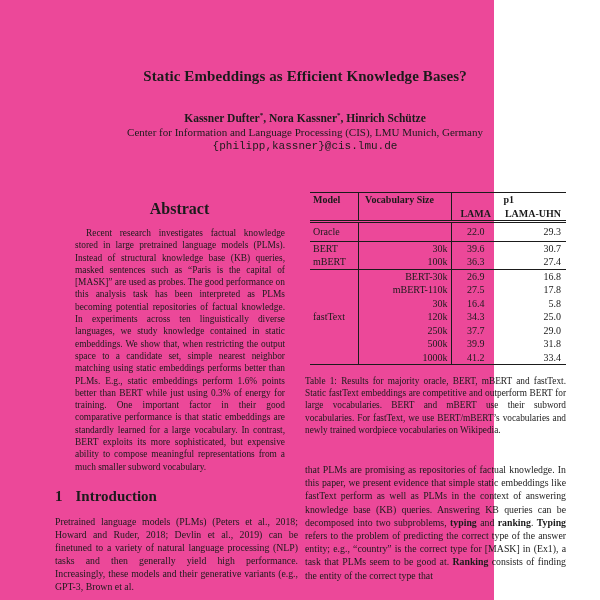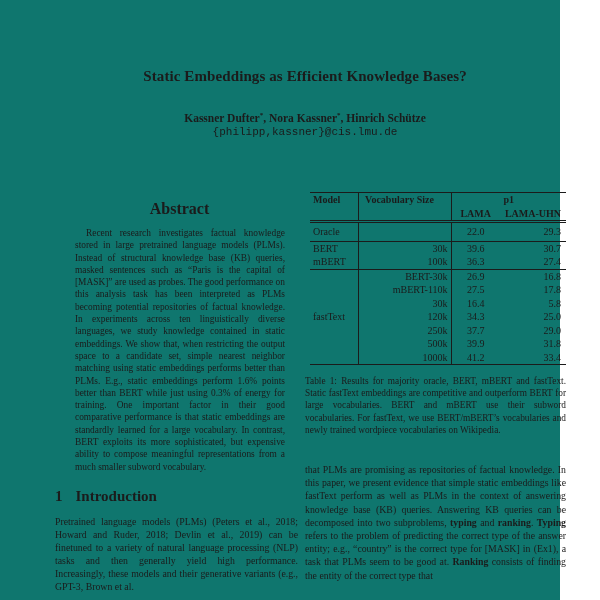--- a/index.html
+++ b/index.html
@@ -1,21 +1,21 @@
 <!DOCTYPE html>
 <html><head>
 <meta charset="utf-8">
 <style>
   html,body { margin:0; padding:0; }
   body {
     width:600px; height:600px; background:#ffffff; overflow:hidden;
     font-family:"Liberation Serif","DejaVu Serif",serif; color:#1b1b1b;
     -webkit-font-smoothing:antialiased;
   }
-  .page { position:relative; width:560px; height:600px; background:#0f766e; }
+  .page { position:relative; width:494px; height:600px; background:#ec4899; }
 
   
   .header { position:absolute; left:10px; top:68px; width:590px; text-align:center; }
   .title  { font-size:15px; font-weight:bold; letter-spacing:0.1px; margin:0; }
   .authors { margin-top:27px; font-size:11.5px; font-weight:bold; }
   .authors sup { font-size:7px; font-weight:bold; vertical-align:super; line-height:0; }
   .affil { margin-top:2px; font-size:11px; }
   .email { margin-top:2px; font-size:11px; font-family:"Liberation Mono","DejaVu Sans Mono",monospace; }
 
   
@@ -60,20 +60,21 @@
 </head>
 <body>
 
 <div class="page">
 
   <div class="header">
     <h1 class="title">Static Embeddings as Efficient Knowledge Bases?</h1>
     <div class="authors">
       <span>Kassner Dufter</span><sup>*</sup><span>, </span><span>Nora Kassner</span><sup>*</sup><span>, </span><span>Hinrich Schütze</span><sup></sup>
     </div>
+    <div class="affil">Center for Information and Language Processing (CIS), LMU Munich, Germany</div>
     <div class="email">{philipp,kassner}@cis.lmu.de</div>
   </div>
 
   <div class="col-left">
     <div class="abstract-head">Abstract</div>
     <p class="abstract-body">Recent research investigates factual knowledge stored in large pretrained language models (PLMs). Instead of structural knowledge base (KB) queries, masked sentences such as “Paris is the capital of [MASK]” are used as probes. The good performance on this analysis task has been interpreted as PLMs becoming potential repositories of factual knowledge. In experiments across ten linguistically diverse languages, we study knowledge contained in static embeddings. We show that, when restricting the output space to a candidate set, simple nearest neighbor matching using static embeddings performs better than PLMs. E.g., static embeddings perform 1.6% points better than BERT while just using 0.3% of energy for training. One important factor in their good comparative performance is that static embeddings are standardly learned for a large vocabulary. In contrast, BERT exploits its more sophisticated, but expensive ability to compose meaningful representations from a much smaller subword vocabulary.</p>
 
     <div class="section-head">
       <span class="section-num">1</span><span>Introduction</span>
     </div>

